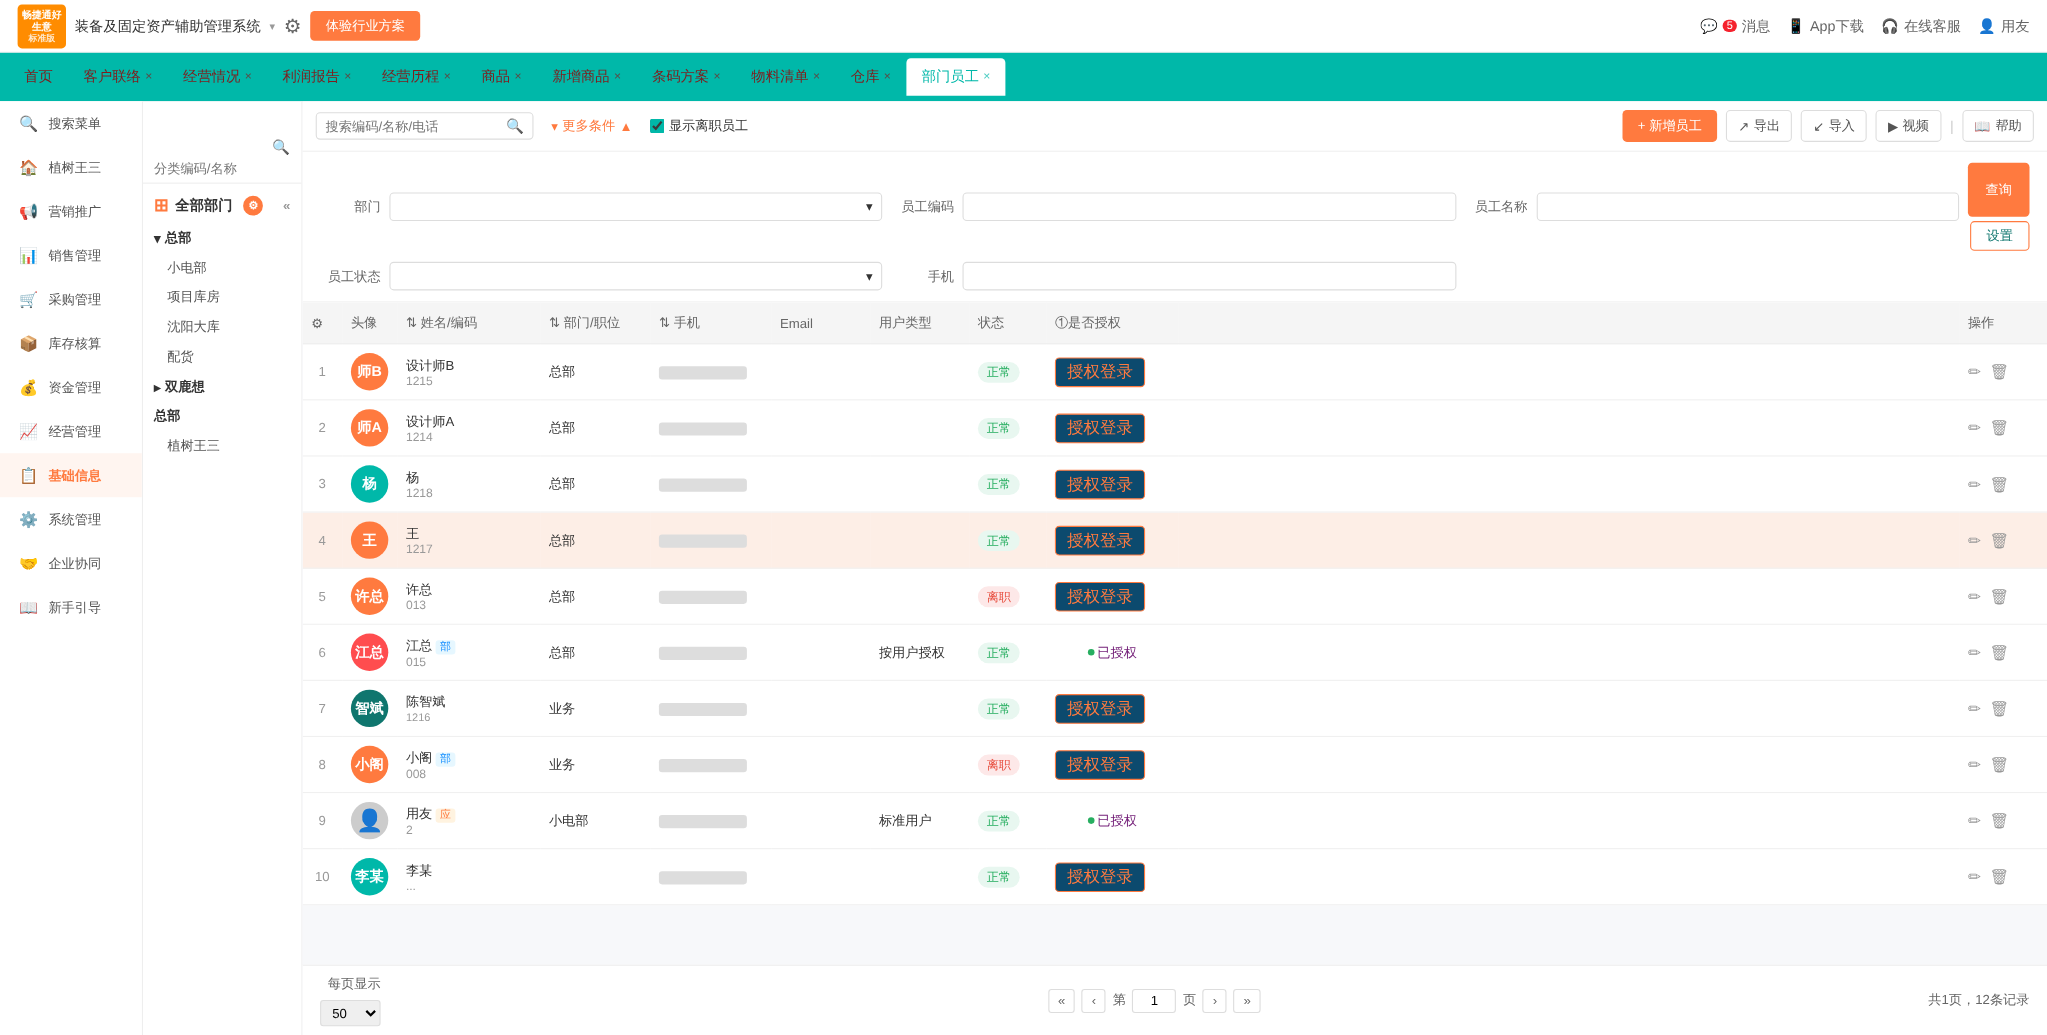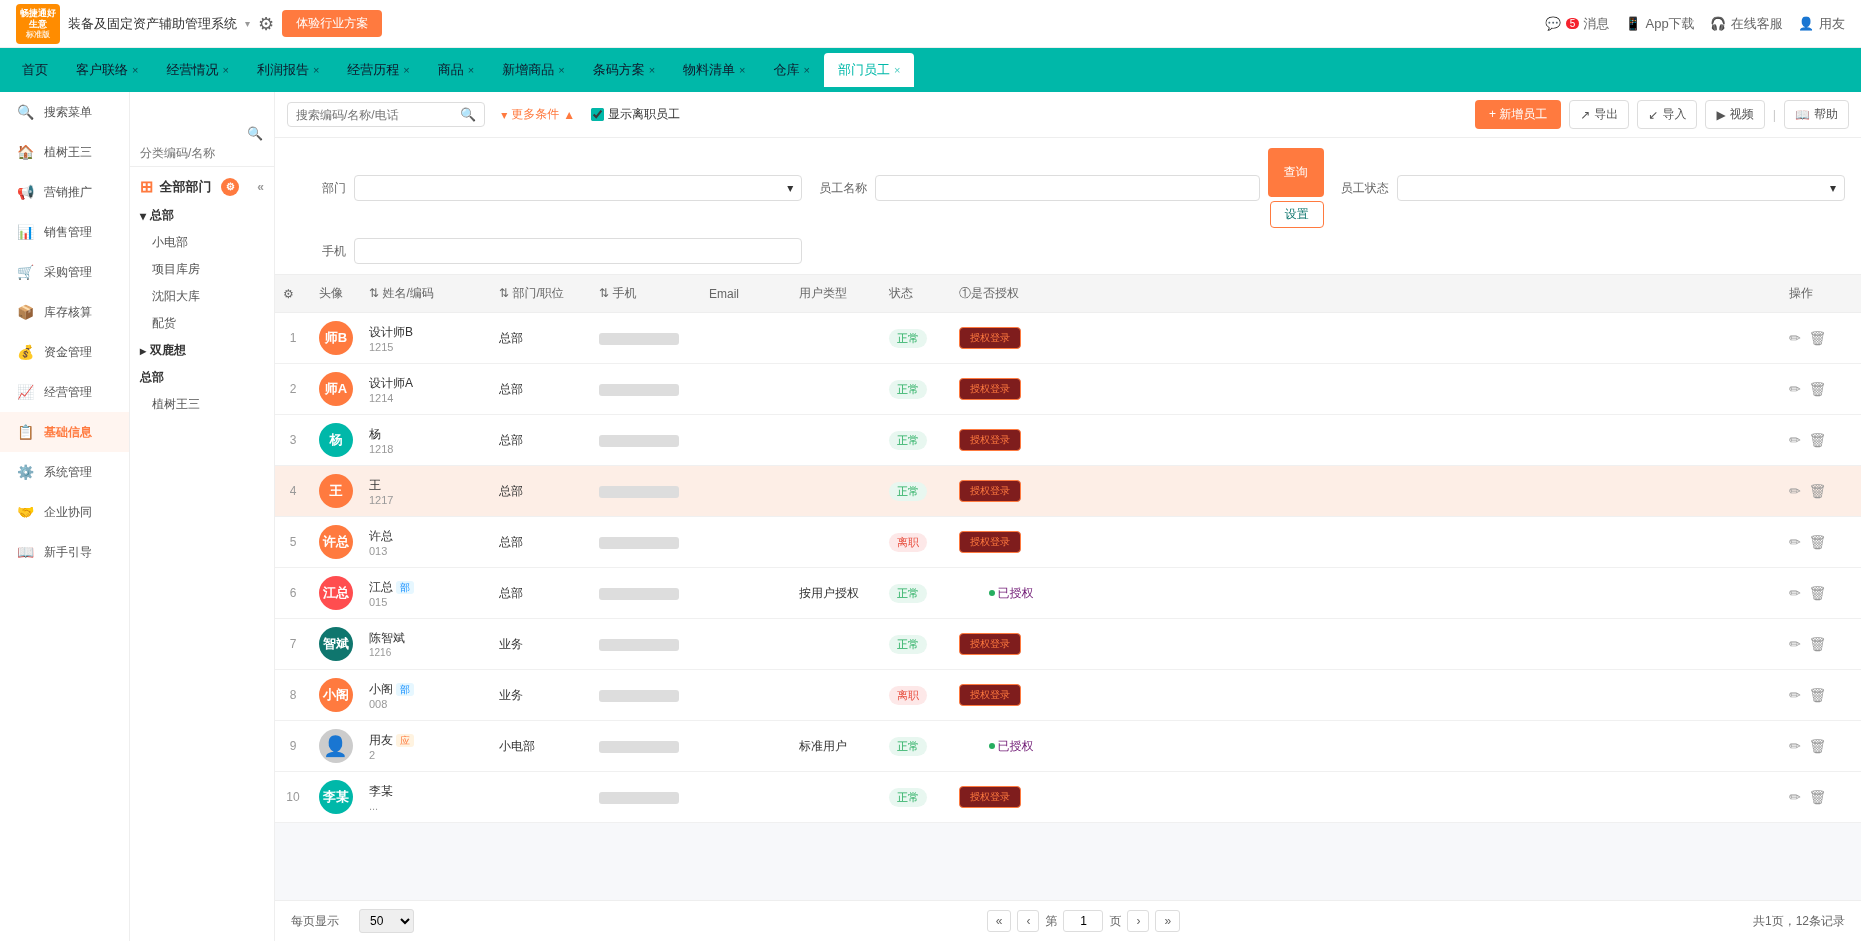--- a/index.html
+++ b/index.html
@@ -9,21 +9,21 @@
     .top-bar { height: 48px; background: #fff; display: flex; align-items: center; padding: 0 16px; border-bottom: 1px solid #eee; justify-content: space-between; }
     .top-bar-left { display: flex; align-items: center; gap: 8px; }
     .brand-logo { width: 44px; height: 40px; background: #ff8c00; border-radius: 4px; display: flex; align-items: center; justify-content: center; color: #fff; font-size: 10px; font-weight: bold; }
     .system-name { font-size: 13px; color: #333; }
     .top-bar-right { display: flex; align-items: center; gap: 16px; font-size: 13px; color: #666; }
     .top-nav-icon { display: flex; align-items: center; gap: 4px; cursor: pointer; }
     .badge { background: #f5222d; color: #fff; border-radius: 8px; font-size: 10px; padding: 0 4px; }
 
     
     .nav-tabs { height: 44px; background: #00b8a9; display: flex; align-items: center; padding: 0 8px; gap: 0; overflow-x: auto; }
-    .nav-tab { padding: 8px 14px; color: #0f172a; font-size: 13px; cursor: pointer; display: flex; align-items: center; gap: 4px; white-space: nowrap; border-radius: 4px 4px 0 0; }
+    .nav-tab { padding: 8px 14px; color: #7f1d1d; font-size: 13px; cursor: pointer; display: flex; align-items: center; gap: 4px; white-space: nowrap; border-radius: 4px 4px 0 0; }
     .nav-tab.active { background: #fff; color: #00b8a9; }
     .nav-tab .close-x { font-size: 11px; opacity: 0.7; }
 
     
     .main-layout { display: flex; height: calc(941px - 48px - 44px); }
 
     
     .sidebar { width: 130px; background: #fff; border-right: 1px solid #eee; overflow-y: auto; flex-shrink: 0; }
     .sidebar-item { padding: 10px 16px; display: flex; align-items: center; gap: 8px; cursor: pointer; font-size: 13px; color: #555; }
     .sidebar-item.active { background: #fff5f0; color: #ff7a3f; font-weight: bold; }
@@ -74,34 +74,34 @@
     table { width: 100%; border-collapse: collapse; background: #fff; font-size: 12px; }
     thead tr { background: #f5f5f5; }
     th { padding: 10px 8px; text-align: left; font-size: 12px; color: #666; font-weight: normal; border-bottom: 1px solid #eee; white-space: nowrap; }
     td { padding: 8px 8px; border-bottom: 1px solid #f0f0f0; color: #333; vertical-align: middle; }
     tr.highlighted td { background: #fdeee6; }
     .avatar { width: 34px; height: 34px; border-radius: 50%; display: flex; align-items: center; justify-content: center; color: #fff; font-size: 13px; font-weight: bold; }
     .avatar-gray { background: #ccc; }
     .status-badge { display: inline-block; padding: 2px 8px; border-radius: 10px; font-size: 11px; }
     .status-normal { background: #e8f7f0; color: #27ae60; }
     .status-resigned { background: #fde8e8; color: #e74c3c; }
-    .btn-auth { border: 1px solid #ff7a3f; color: #ff7a3f; background: #7f1d1d; border-radius: 4px; padding: 3px 10px; font-size: 10px; cursor: pointer; }
+    .btn-auth { border: 1px solid #ff7a3f; color: #ff7a3f; background: #0c4a6e; border-radius: 4px; padding: 3px 10px; font-size: 15px; cursor: pointer; }
     .authorized { color: #701a75; font-size: 12px; display: flex; align-items: center; gap: 3px; justify-content: center; }
     .dot { width: 6px; height: 6px; border-radius: 50%; background: #27ae60; display: inline-block; }
     .op-icons { display: flex; gap: 8px; }
     .op-icon { color: #999; cursor: pointer; font-size: 14px; }
     .tag-blue { background: #e6f7ff; color: #1890ff; border-radius: 3px; font-size: 10px; padding: 1px 4px; margin-left: 3px; }
     .tag-orange { background: #fff3e0; color: #ff7a3f; border-radius: 3px; font-size: 10px; padding: 1px 4px; margin-left: 3px; }
 
     
     .pagination { display: flex; align-items: center; justify-content: space-between; padding: 8px 16px; background: #fff; border-top: 1px solid #eee; font-size: 12px; color: #666; }
     .pagination-controls { display: flex; align-items: center; gap: 6px; }
     .page-btn { border: 1px solid #ddd; background: #fff; border-radius: 3px; padding: 3px 8px; cursor: pointer; font-size: 12px; color: #666; }
     .page-input { width: 40px; border: 1px solid #ddd; border-radius: 3px; padding: 3px 6px; text-align: center; font-size: 12px; }
-    .per-page { display: flex; align-items: center; gap: 20px; }
+    .per-page { display: flex; align-items: flex-end; gap: 6px; flex-direction: column; }
     .per-page select { border: 1px solid #ddd; border-radius: 3px; padding: 3px 6px; font-size: 12px; }
 
     
     ::-webkit-scrollbar { width: 6px; height: 6px; }
     ::-webkit-scrollbar-thumb { background: #ddd; border-radius: 3px; }
     .trial-btn { background: #ff7a3f; color: #fff; border: none; border-radius: 4px; padding: 5px 14px; font-size: 12px; cursor: pointer; }
     .settings-icon { font-size: 18px; color: #666; cursor: pointer; }
     .dropdown-arrow { font-size: 10px; color: #999; }
   </style>
 </head>
@@ -320,20 +320,24 @@
           </div>
         </div>
 
         <div class="filter-panel">
           <div class="filter-row">
             <span class="filter-label">部门</span>
             <div class="filter-select" style="flex:1;">
               <span></span>
               <span>▾</span>
             </div>
+          </div>
+          <div class="filter-row">
+            <span class="filter-label">员工编码</span>
+            <input class="filter-input" type="text" style="">
           </div>
           <div class="filter-row">
             <span class="filter-label">员工名称</span>
             <input class="filter-input" type="text" style="">
             <div class="filter-actions">
               <button class="btn-search">查询</button>
               <button class="btn-set">设置</button>
             </div>
           </div>
           <div class="filter-row">

